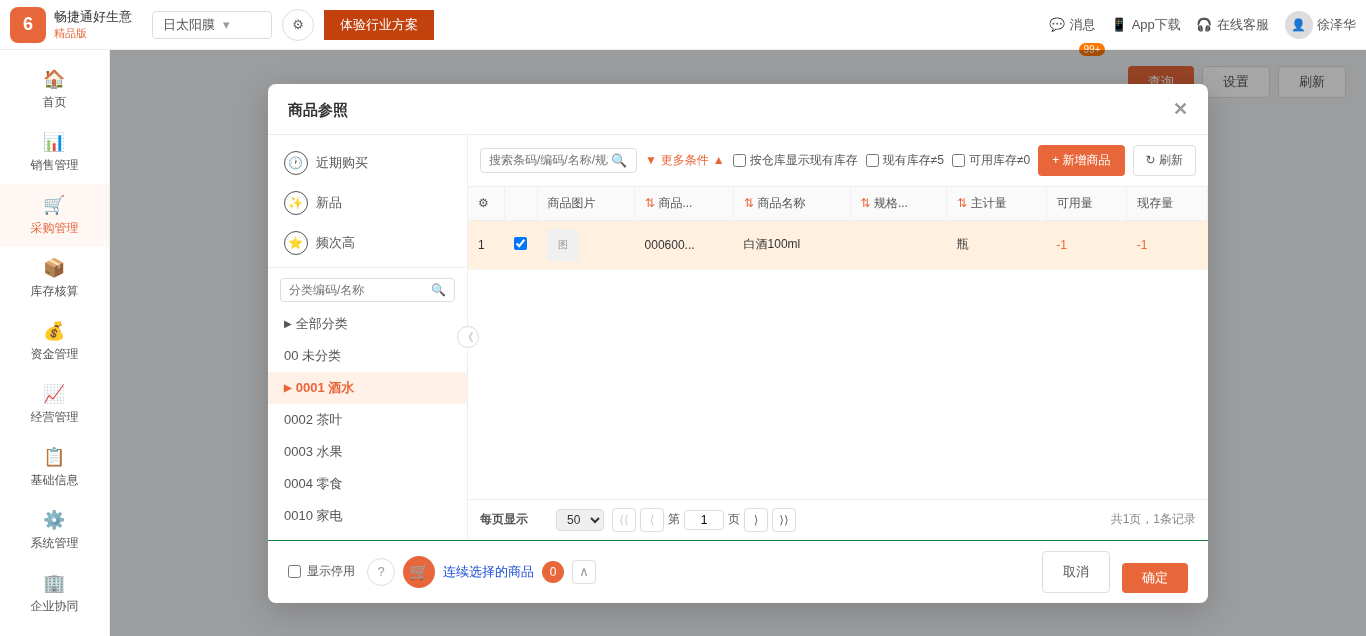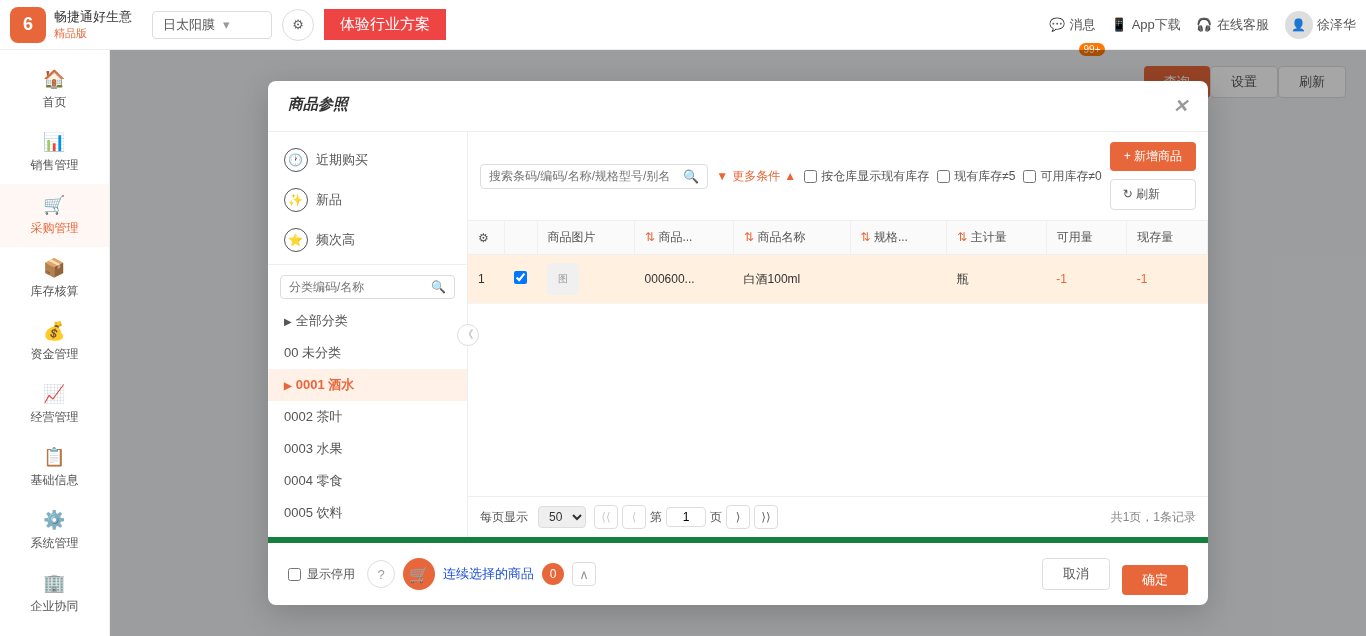--- a/index.html
+++ b/index.html
@@ -54,27 +54,27 @@
       border-radius: 50%;
       border: 1px solid #ddd;
       display: flex;
       align-items: center;
       justify-content: center;
       cursor: pointer;
       margin-right: 10px;
       color: #666;
     }
     .navbar-cta {
-      background: #ef4444;
+      background: #c2410c;
       color: #fff;
       border: none;
       border-radius: 0;
       padding: 6px 16px;
       cursor: pointer;
-      font-size: 15px;
+      font-size: 13px;
       margin-right: auto;
     }
     .navbar-right {
       display: flex;
       align-items: center;
       gap: 16px;
     }
     .navbar-right-item {
       display: flex;
       align-items: center;
@@ -160,27 +160,26 @@
       background: #fff;
       border-radius: 8px;
       width: 940px;
       max-height: 580px;
       display: flex;
       flex-direction: column;
       box-shadow: 0 8px 32px rgba(0,0,0,0.18);
     }
     .modal-header {
       display: flex;
-      align-items: flex-start;
+      align-items: flex-end;
       padding: 14px 20px;
       border-bottom: 1px solid #eee;
       font-size: 15px;
       font-weight: bold;
       color: #333;
-      font-style: italic;
     }
     .modal-close {
       margin-left: auto;
       cursor: pointer;
       color: #999;
       font-size: 18px;
     }
     .modal-body {
       display: flex;
       flex: 1;
@@ -309,21 +308,21 @@
       background: transparent;
     }
     .checkbox-label {
       display: flex;
       align-items: center;
       gap: 4px;
       font-size: 12px;
       color: #555;
       cursor: pointer;
     }
-    .toolbar-right { margin-left: auto; display: flex; gap: 8px; flex-direction: column; }
+    .toolbar-right { margin-left: auto; display: flex; gap: 8px; }
     .btn-add {
       background: #e8673a;
       color: #fff;
       border: none;
       border-radius: 4px;
       padding: 6px 14px;
       cursor: pointer;
       font-size: 12px;
       display: flex;
       align-items: center;
@@ -389,21 +388,21 @@
     
     .pagination-bar {
       display: flex;
       align-items: center;
       padding: 8px 12px;
       border-top: 1px solid #eee;
       gap: 8px;
       font-size: 12px;
       color: #555;
     }
-    .pagination-bar .per-page-label { margin-right: 2px; }
+    .pagination-bar .per-page-label { margin-right: 20px; font-weight: bold; }
     .per-page-select {
       border: 1px solid #ddd;
       border-radius: 4px;
       padding: 2px 6px;
       font-size: 12px;
       color: #333;
     }
     .page-nav {
       display: flex;
       align-items: center;
@@ -429,23 +428,22 @@
       border-radius: 4px;
       padding: 2px 6px;
       text-align: center;
       font-size: 12px;
     }
     .total-info { margin-left: auto; color: #888; }
 
     
     .modal-footer {
       display: flex;
-      align-items: center;
       padding: 10px 20px;
-      border-top: 6px solid #15803d;
+      border-top: 1px solid #15803d;
       gap: 12px;
     }
     .show-disabled {
       display: flex;
       align-items: center;
       gap: 6px;
       font-size: 12px;
       color: #555;
     }
     .footer-center {
@@ -510,20 +508,21 @@
     }
 
     
     .bg-content {
       position: absolute;
       top: 0; left: 0; right: 0; bottom: 0;
       pointer-events: none;
     }
     .page-actions {
       display: flex;
+      gap: 8px;
       position: absolute;
       right: 20px;
       top: 16px;
     }
     .btn-query {
       background: #e8673a;
       color: #fff;
       border: none;
       border-radius: 4px;
       padding: 6px 20px;
@@ -686,21 +685,21 @@
               <div class="category-item">
                 <span>0002 茶叶</span>
               </div>
               <div class="category-item">
                 <span>0003 水果</span>
               </div>
               <div class="category-item">
                 <span>0004 零食</span>
               </div>
               <div class="category-item">
-                <span>0005 饮料</span>
+                <span>0010 家电</span>
               </div>
             </div>
           </div>
 
           <div class="modal-right">
 
             <div class="modal-toolbar">
               <div class="search-box">
                 <input type="text" placeholder="搜索条码/编码/名称/规格型号/别名" style="">
                 <span style="color:#e8673a;">🔍</span>

